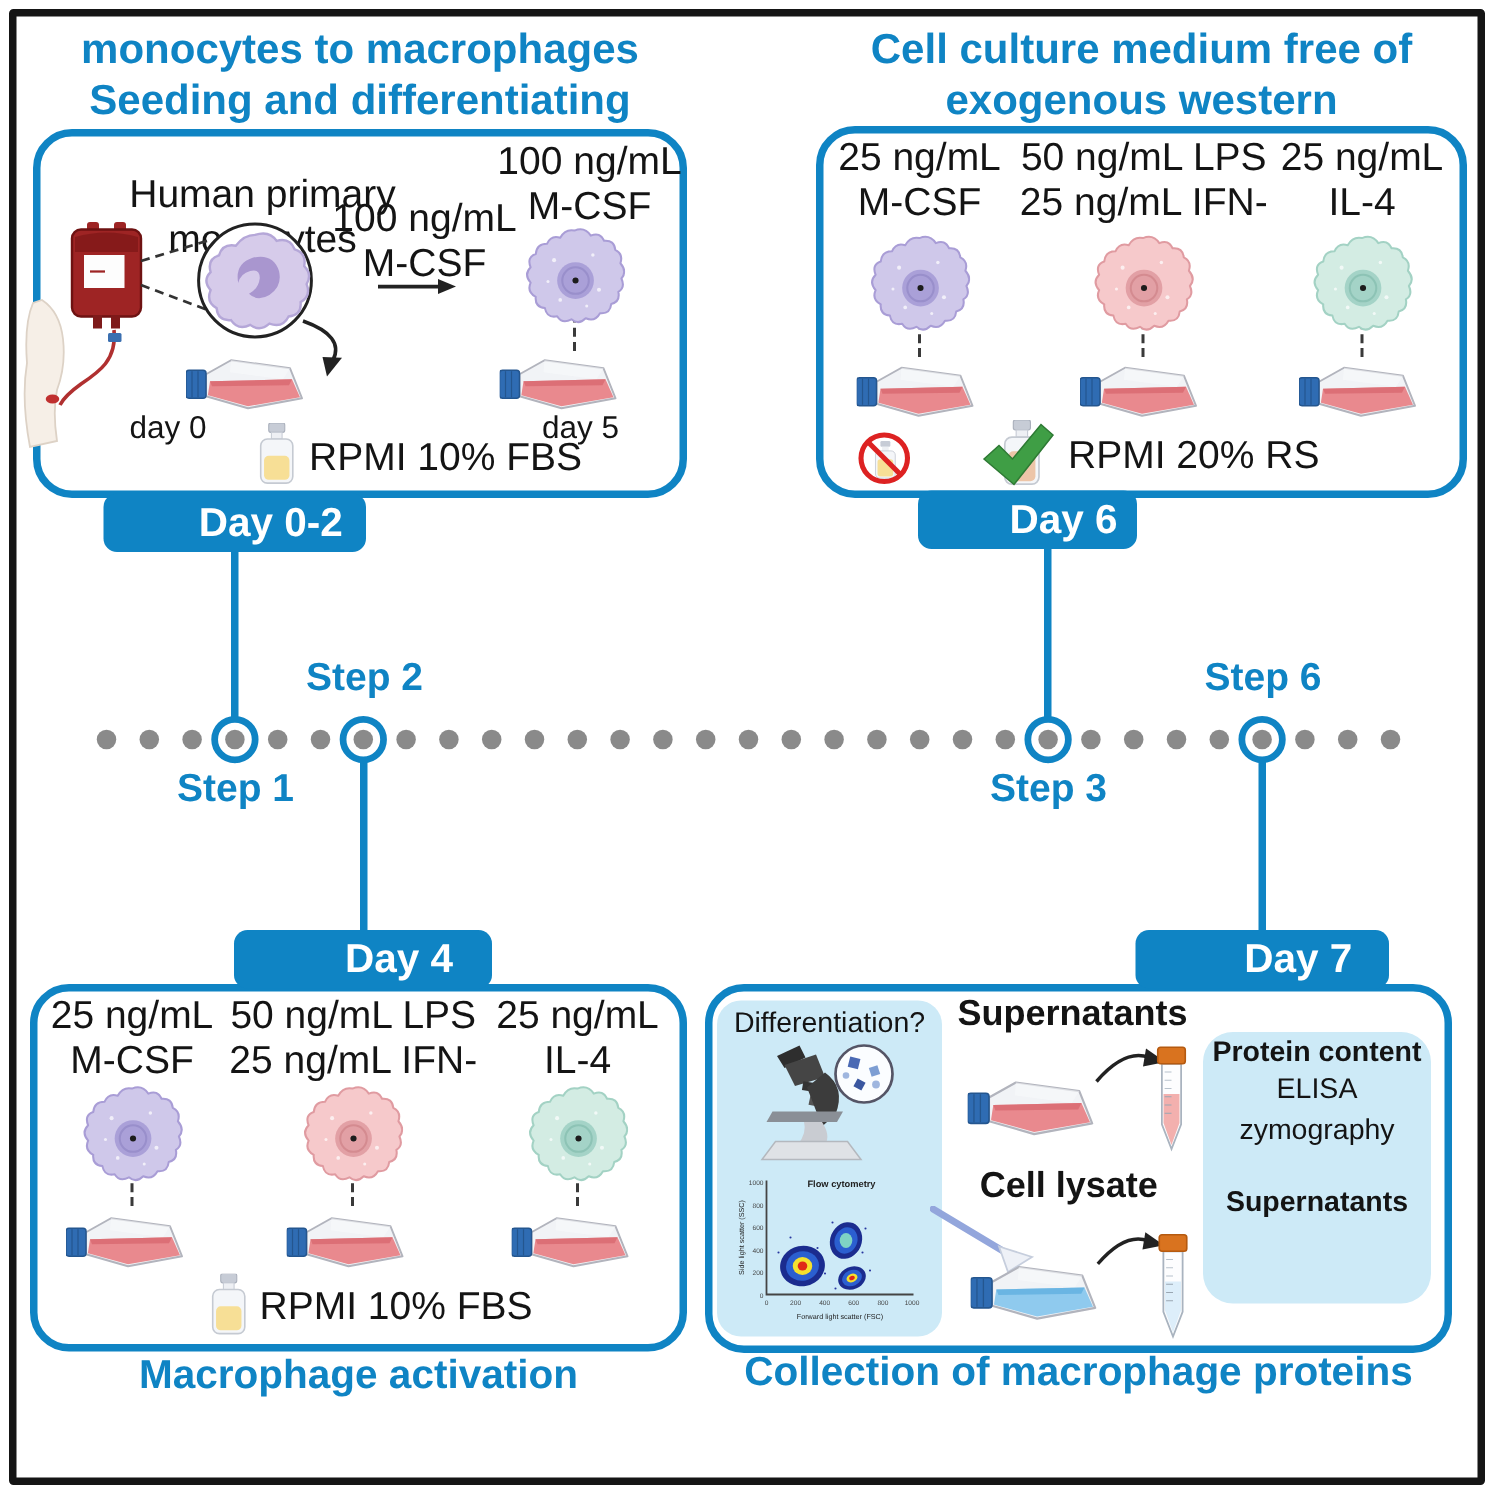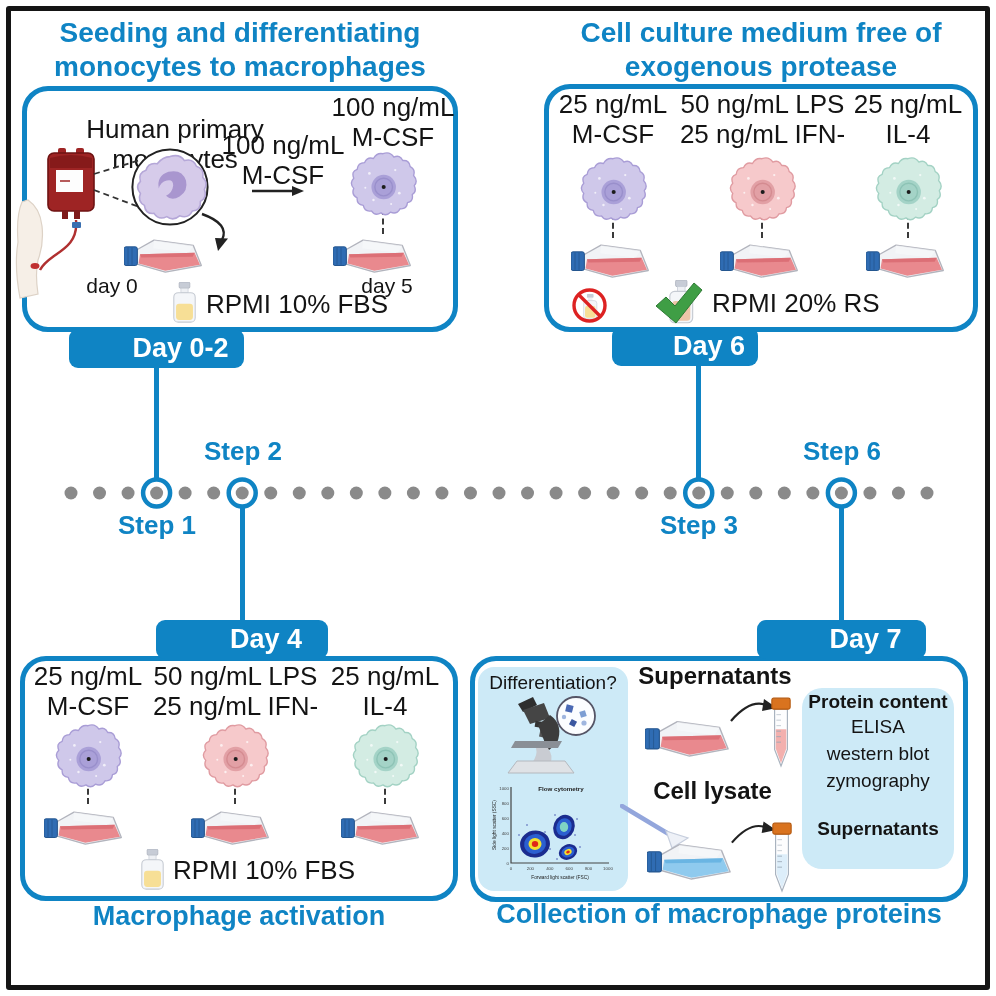--- a/index.html
+++ b/index.html
@@ -94,22 +94,22 @@
       <rect x="11" y="7" width="8" height="5" fill="#eef0f4" stroke="#c8cdd6" stroke-width="0.8"></rect>
       <rect x="3" y="12" width="24" height="33" rx="5" fill="#f4f6f9" stroke="#c5cad2" stroke-width="1.2"></rect>
       <rect x="5.5" y="24.5" width="19" height="18" rx="3.5" fill="var(--liquid)"></rect>
     </symbol>
   </defs>
 </svg>
 
 <div class="frame"></div>
 
 <div class="sec-title" style="left:22px;top:16px;width:436px;">
+  <div>monocytes to macrophages</div>
   <div>Seeding and differentiating</div>
-  <div>monocytes to macrophages</div>
 </div>
 <div class="panel" style="left:22px;top:86px;width:436px;height:246px;"></div>
 <div class="badge" style="left:69px;top:329px;width:175px;">Day 0-2</div>
 
 <div class="hdr" style="left:75px;top:90px;width:200px;margin-top:24px;">
   <div>Human primary</div>
   <div>monocytes</div>
 </div>
 <div class="hdr" style="left:318px;top:92px;width:150px;">
   <div>100 ng/mL</div>
@@ -170,21 +170,21 @@
   </svg>
 <div class="small-label" style="left:347px;top:274px;width:80px;">day 5</div>
 
 <svg class="icon bottle-yellow" style="left:171px;top:282px;" width="27" height="41" viewBox="0 0 30 46">
     <use href="#sym-bottle"></use>
   </svg>
 <div class="medium-label" style="left:206px;top:283px;">RPMI 10% FBS</div>
 
 <div class="sec-title" style="left:544px;top:16px;width:434px;">
   <div>Cell culture medium free of</div>
-  <div>exogenous protease</div>
+  <div>exogenous western</div>
 </div>
 <div class="panel" style="left:544px;top:84px;width:434px;height:248px;"></div>
 <div class="badge" style="left:612px;top:327px;width:146px;">Day 6</div>
 
 <div class="hdr" style="left:538px;top:89px;width:150px;">
   <div>25 ng/mL</div>
   <div>M-CSF</div>
 </div>
 <div class="hdr" style="left:675px;top:89px;width:175px;">
   <div>50 ng/mL LPS</div>
@@ -430,18 +430,17 @@
   <path d="M3 24 Q22 2 38 8" fill="none" stroke="#222" stroke-width="2.3"></path>
   <polygon points="36,2 49,11 34,14" fill="#222"></polygon>
 </svg>
 <svg class="icon tube-clear" style="left:771px;top:821px;" width="22" height="74" viewBox="0 0 24 80">
     <use href="#sym-tube"></use>
   </svg>
 
 <div class="lightbox" style="left:802px;top:688px;width:152px;height:181px;border-radius:20px;padding-top:3px;">
   <div class="analysis-head">Protein content</div>
   <div class="analysis-item">ELISA</div>
-  <div class="analysis-item">western blot</div>
   <div class="analysis-item">zymography</div>
   <div class="analysis-head" style="margin-top:24px;">Supernatants</div>
 </div>
 
 <div class="caption" style="left:470px;top:899px;width:498px;">Collection of macrophage proteins</div>
 
 </body></html>

